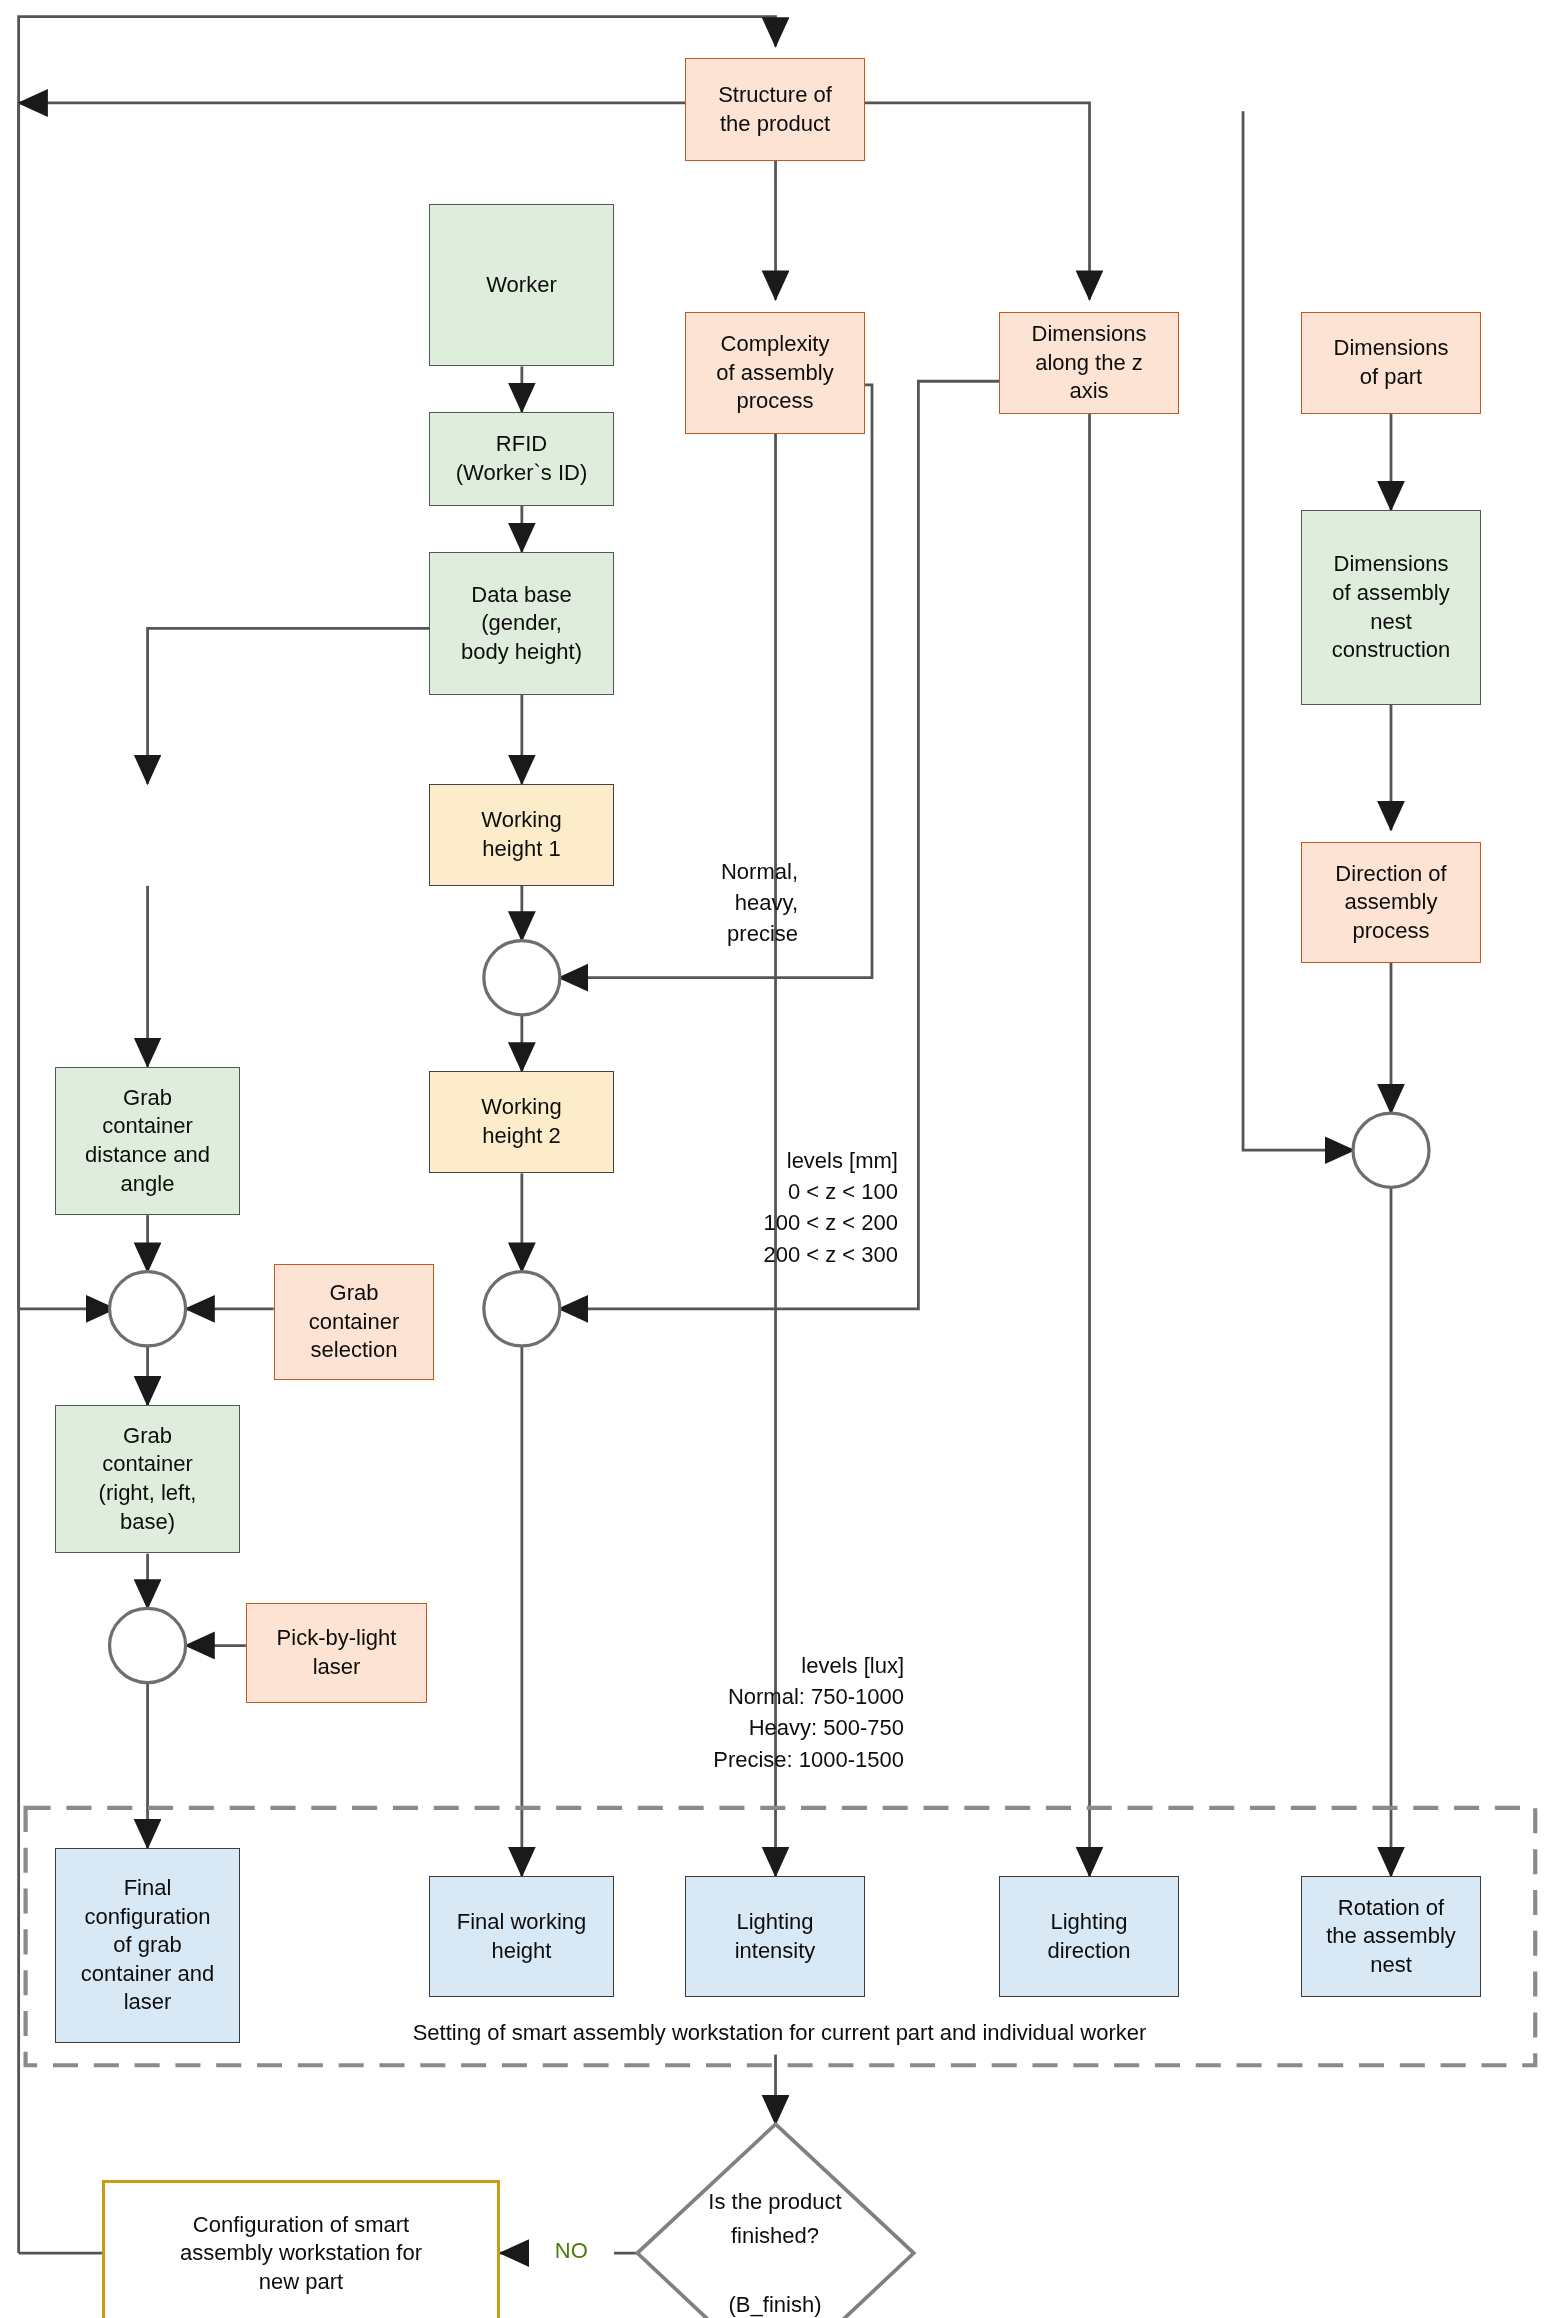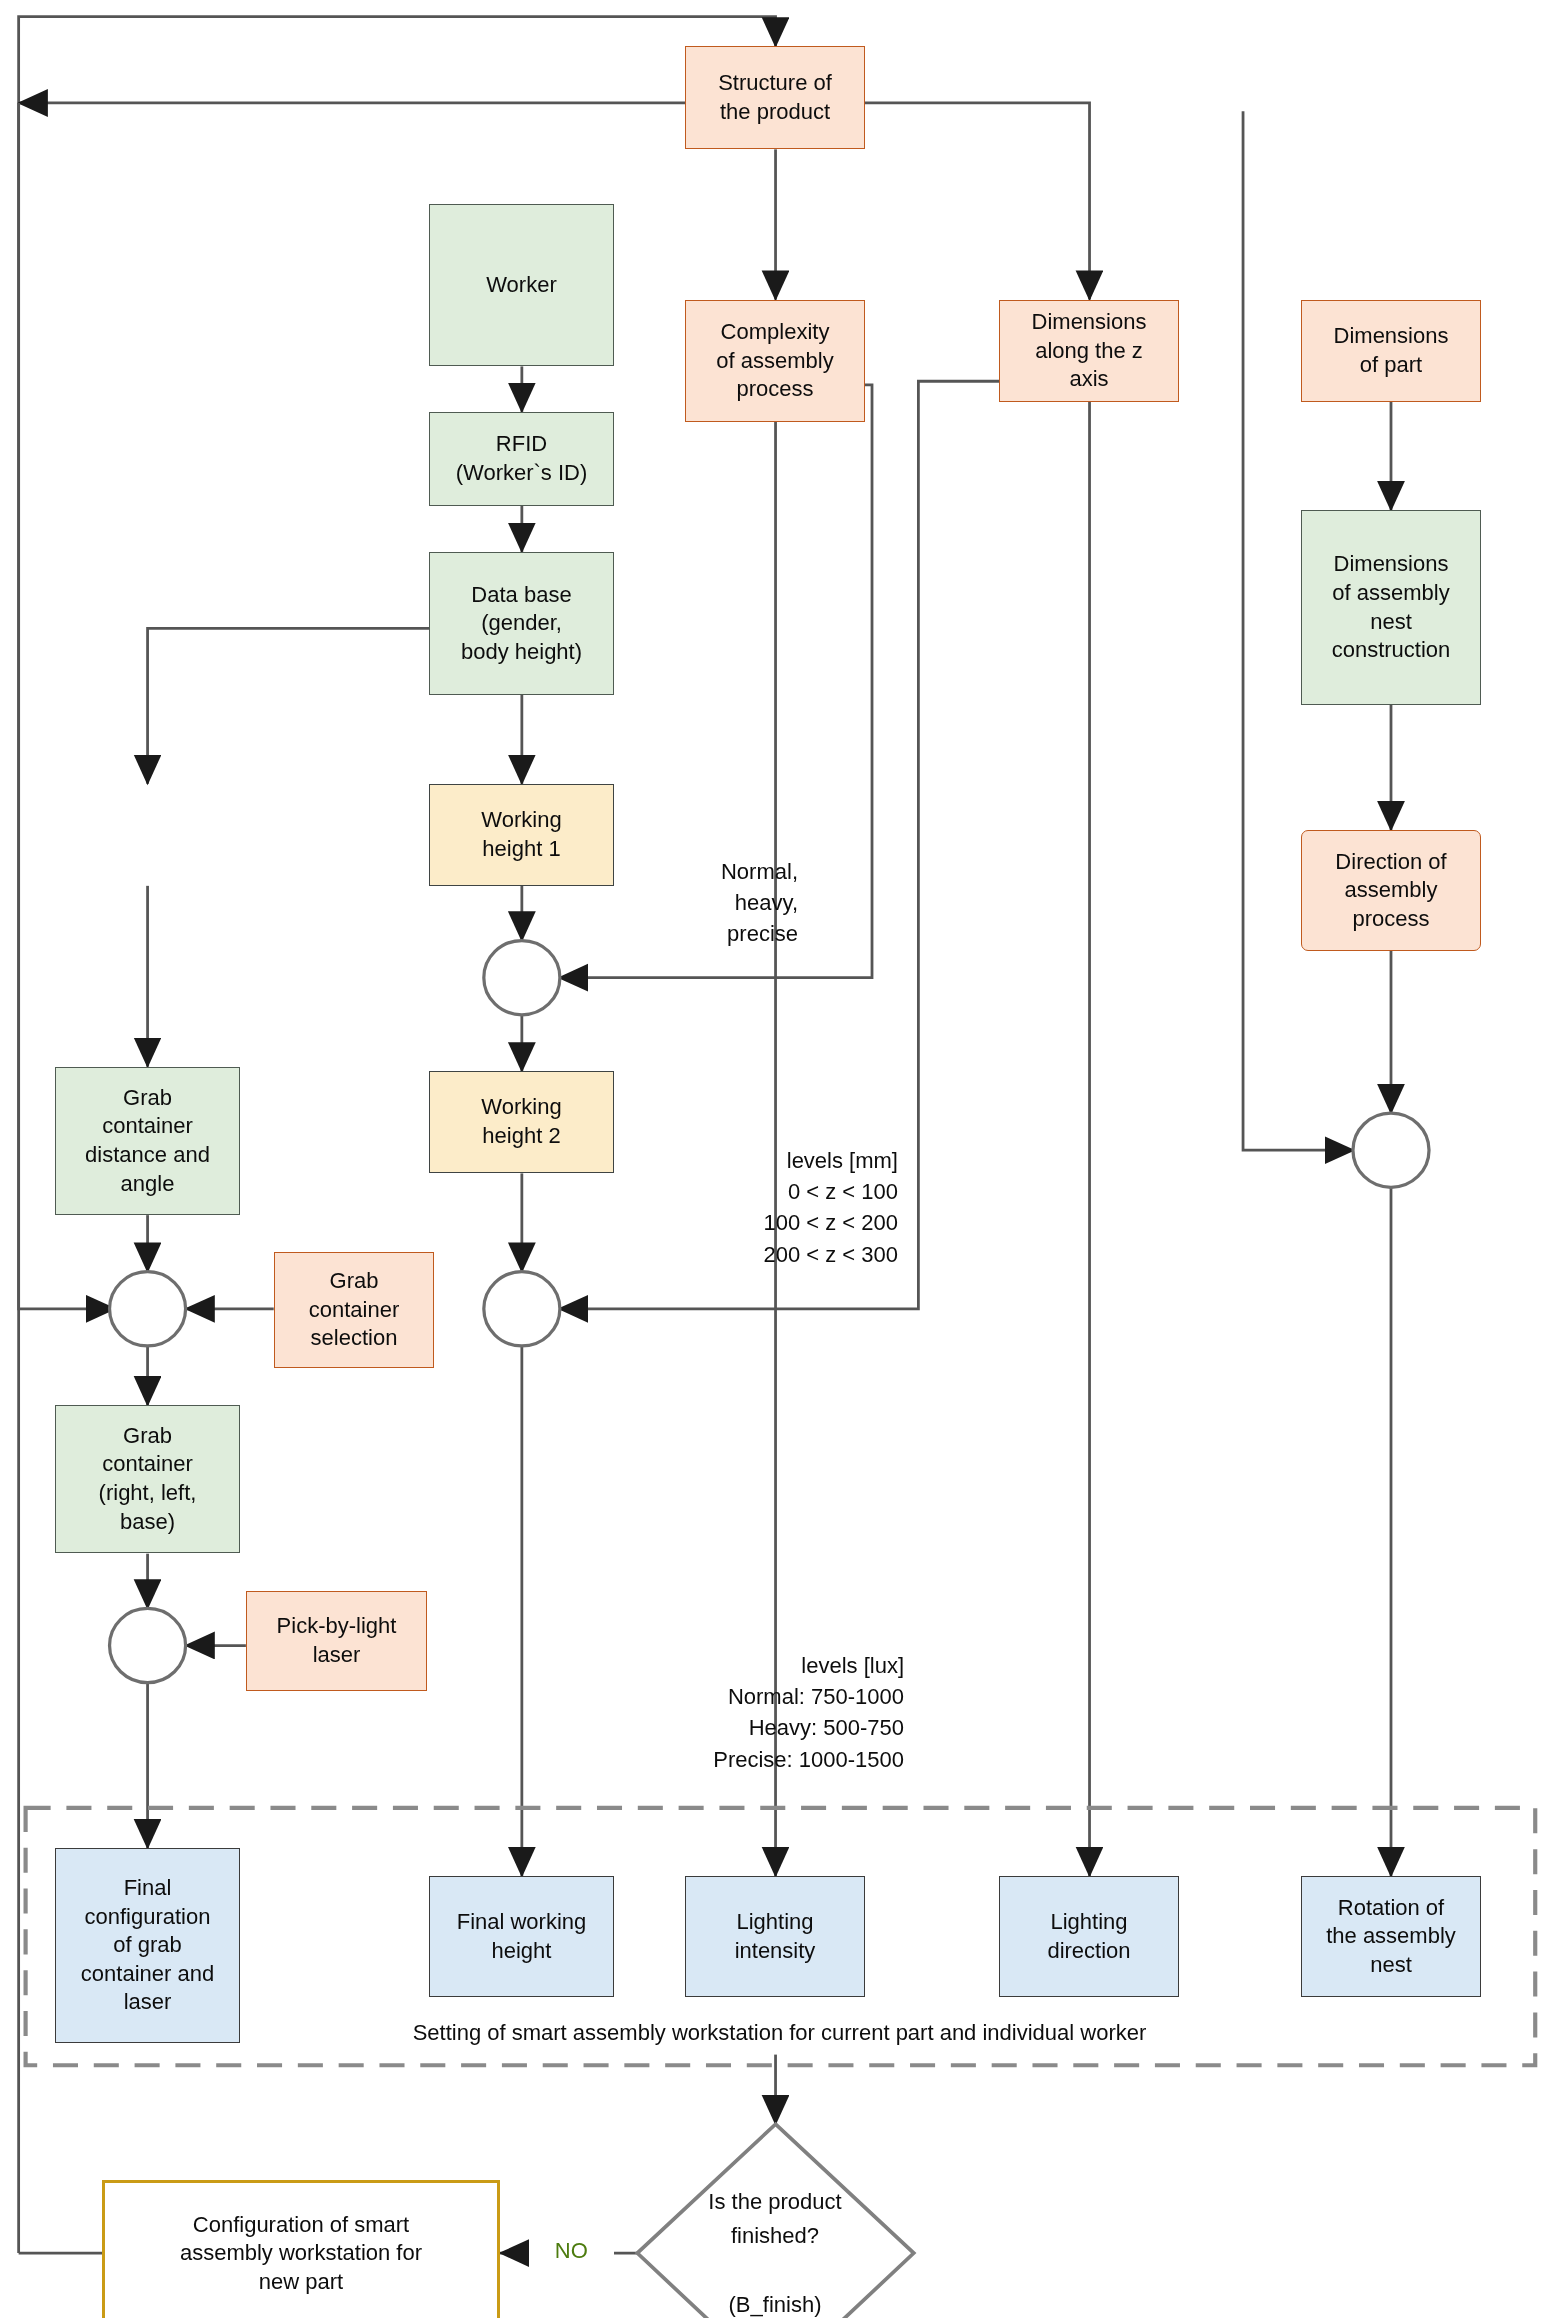--- a/index.html
+++ b/index.html
@@ -2,21 +2,21 @@
 <html style="font-size:7.4px"><head>
 <meta charset="utf-8">
 <style>
   html,body{margin:0;padding:0;background:#ffffff;}
   body{font-family:"Liberation Sans","DejaVu Sans",sans-serif;}
   #stage{position:relative;width:1565px;height:2645px;background:#fff;overflow:hidden;}
   svg#wires{position:absolute;left:0;top:0;width:1565px;height:2645px;pointer-events:none;}
   .node{position:absolute;box-sizing:border-box;display:flex;align-items:center;justify-content:center;text-align:center;line-height:1.30;color:#0d0d0d;}
   .node span{display:block;padding:0 3.7px;}
   .green{background:#dfeddc;border:1.9px solid #4f5b52;font-size:22px;}
-  .orange{background:#fce3d3;border:1.9px solid #c05a1e;font-size:22px;}
+  .orange{background:#fce3d3;border:1.9px solid #c05a1e;font-size:22px;margin-top:12px;}
   .yellow{background:#fcecc9;border:1.9px solid #3f4443;font-size:22px;}
   .blue{background:#d9e8f5;border:1.9px solid #3b3b3b;font-size:22px;}
   .gold{background:#ffffff;border:3.2px solid #ca9b15;font-size:22px;}
   .annot{position:absolute;font-size:22px;color:#0d0d0d;line-height:1.42;text-align:right;white-space:pre-line;}
   .edgelabel{position:absolute;font-size:22px;color:#4d7c0f;text-align:center;background:#fff;padding:0.9px 2.8px;}
   .diamond-wrap{position:absolute;display:flex;align-items:center;justify-content:center;}
   .diamond-txt{position:relative;z-index:2;font-size:22px;text-align:center;line-height:1.55;color:#0d0d0d;white-space:pre-line;}
   .dash-label{position:absolute;font-size:22px;color:#0d0d0d;text-align:center;}
 </style>
 </head>
@@ -150,21 +150,21 @@
 of part</span>
   </div>
 
   <div class="node green" style="left:1301px;top:510px;width:180px;height:195px;">
     <span style="white-space:pre-line">Dimensions
 of assembly
 nest
 construction</span>
   </div>
 
-  <div class="node orange" style="left:1301px;top:830px;width:180px;height:121px;border-radius:7px;">
+  <div class="node orange" style="left:1301px;top:830px;width:180px;height:121px;">
     <span style="white-space:pre-line">Direction of
 assembly
 process</span>
   </div>
 
 
   <div class="node yellow" style="left:429px;top:784px;width:185px;height:102px;">
     <span style="white-space:pre-line">Working
 height 1</span>
   </div>

